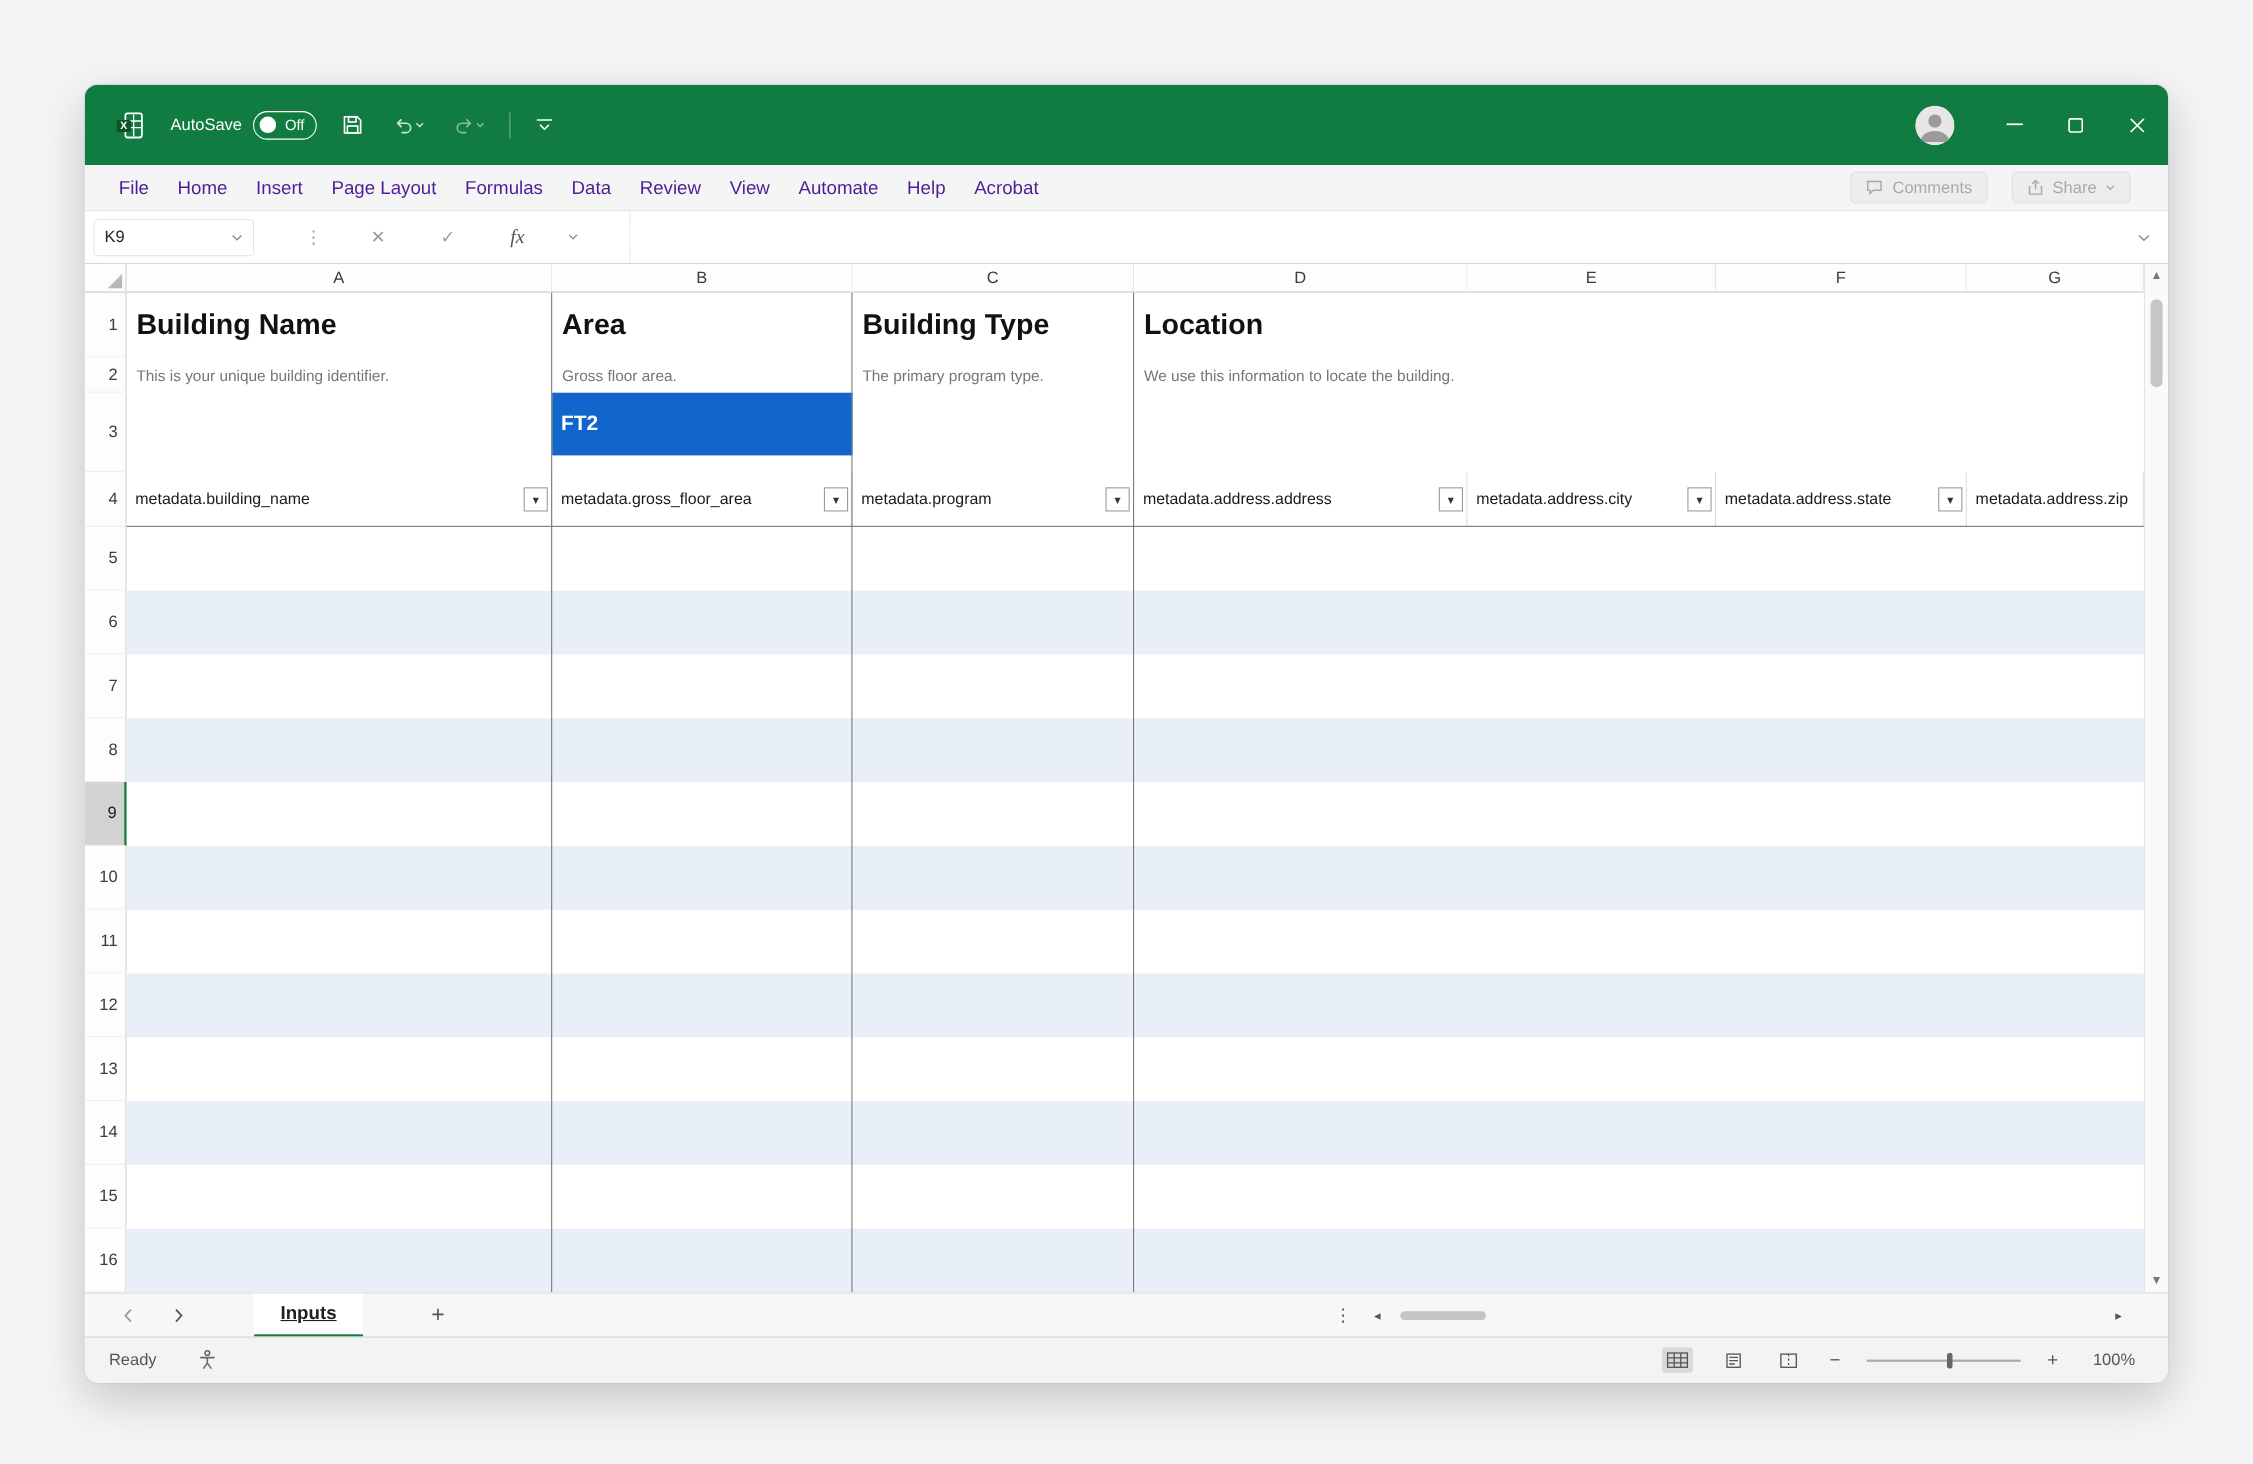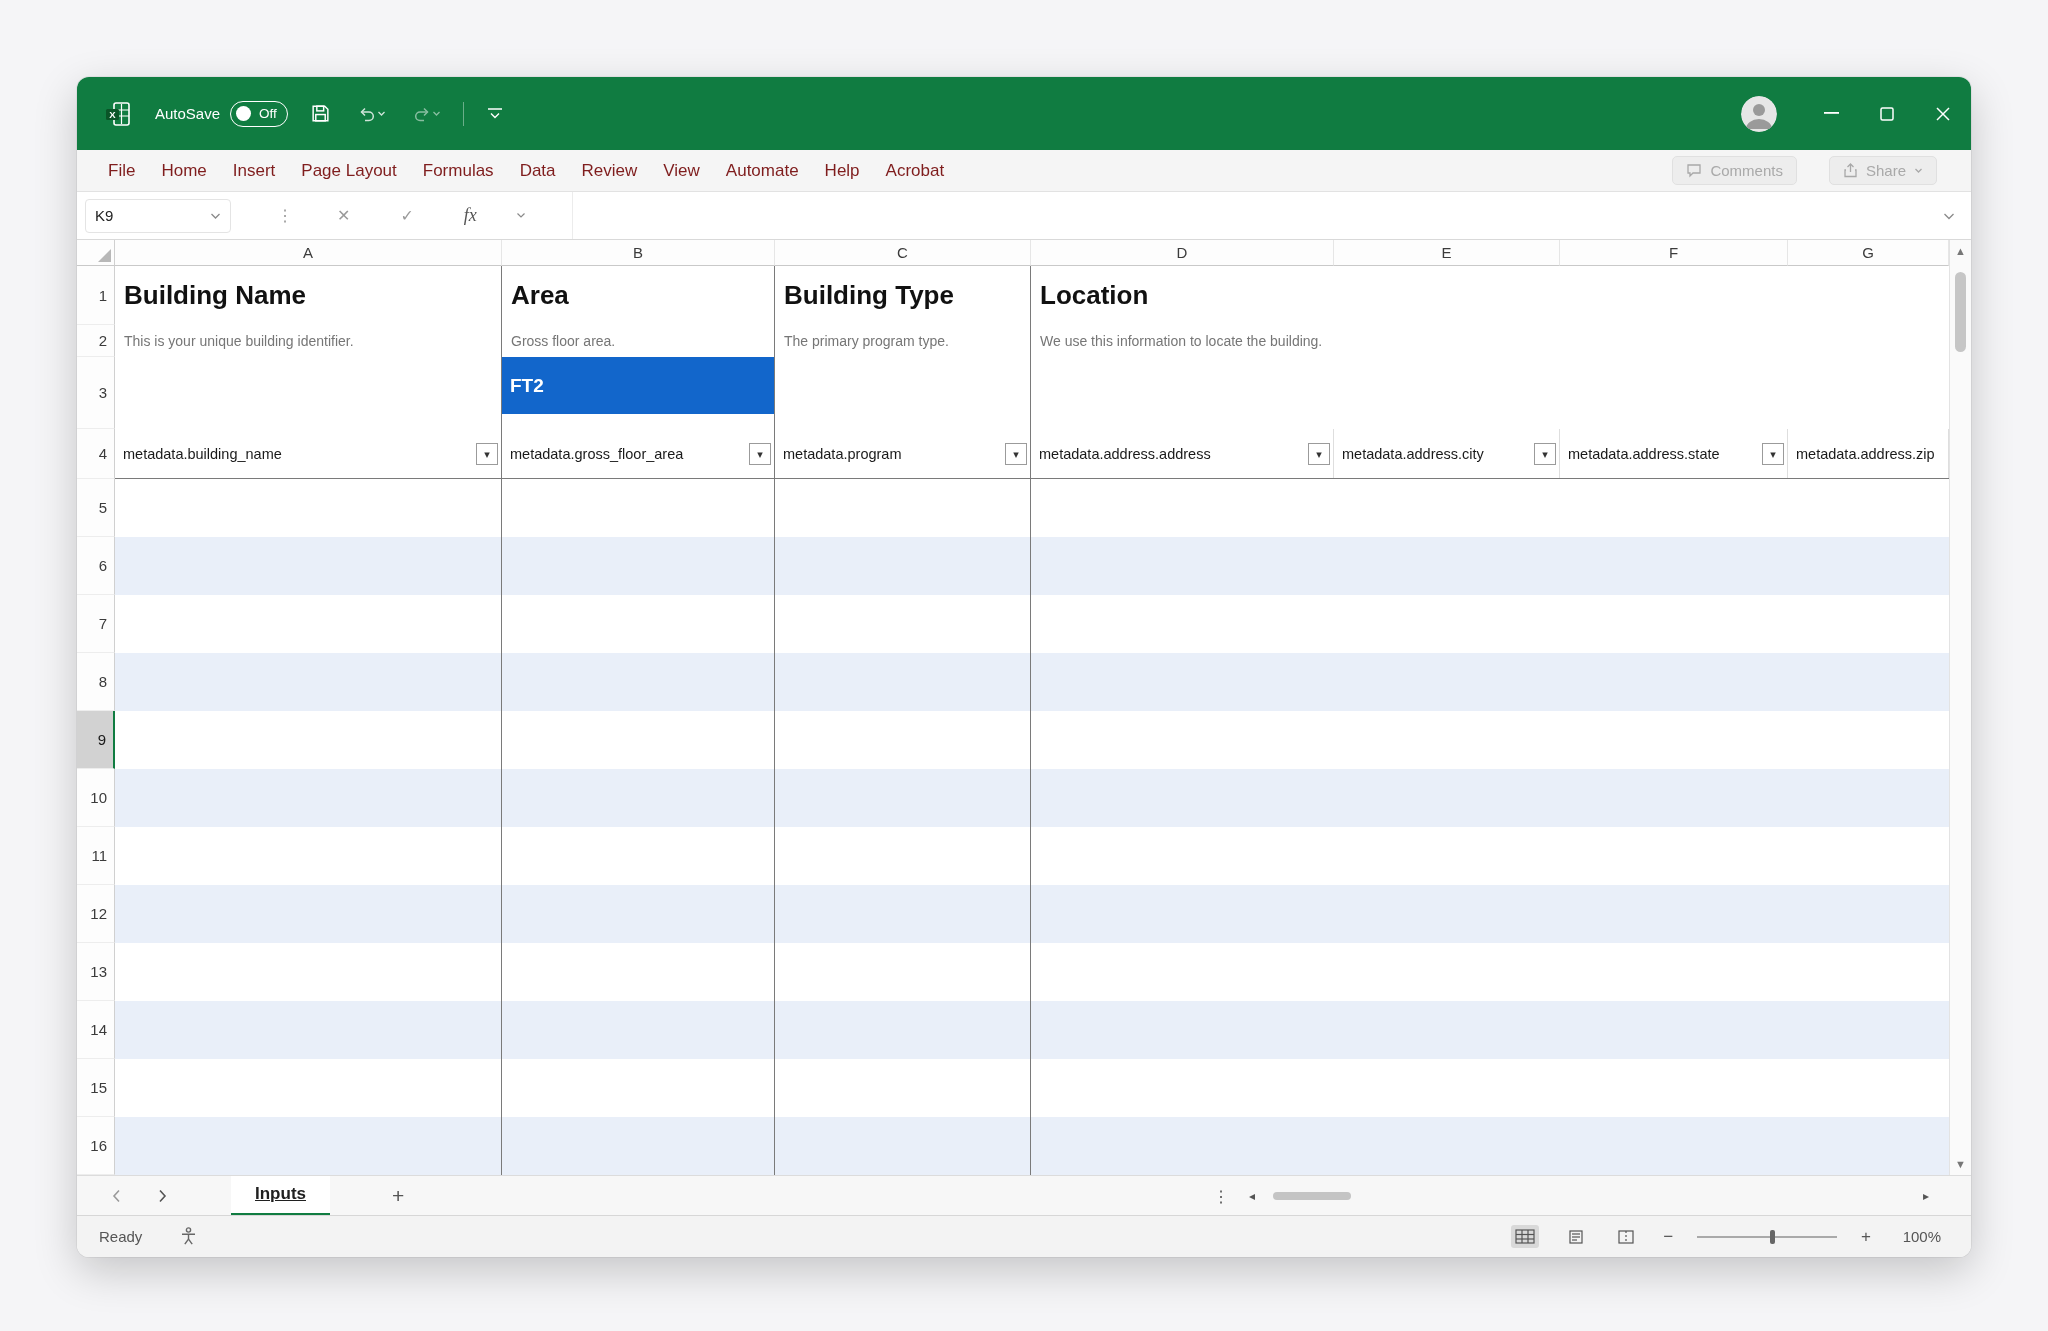--- a/index.html
+++ b/index.html
@@ -29,22 +29,22 @@
   .tb-search input { flex:1; background:transparent; border:none; outline:none; color:#fff;
                      font-size:16px; font-family:"Liberation Sans",sans-serif; }
   .tb-search input::placeholder { color:rgba(255,255,255,.95); }
   .tb-right { position:absolute; right:0; top:0; height:73px; display:flex; align-items:center; }
   .avatar { width:36px; height:36px; border-radius:50%; overflow:hidden; margin-right:26px; cursor:pointer; }
   .winbtn { width:56px; height:73px; display:flex; align-items:center; justify-content:center; cursor:pointer; }
 
   
   .menubar { position:absolute; top:73px; left:0; width:100%; height:42px; background:#f5f5f5;
              border-bottom:1px solid #e2e2e2; display:flex; align-items:center; padding:0 18px; }
-  .menu-item { padding:0 13px; font-size:17px; color:#7f1d1d; cursor:pointer; white-space:nowrap; }
-  .menubar-right { margin-left:auto; display:flex; align-items:center; gap:32px; padding-right:16px; }
+  .menu-item { padding:0 13px; font-size:17px; color:#4c1d95; cursor:pointer; white-space:nowrap; }
+  .menubar-right { margin-left:auto; display:flex; align-items:center; gap:22px; padding-right:16px; }
   .pill { display:flex; align-items:center; gap:8px; border:1px solid #e0e0e0; background:#ededed;
           color:#a9a9a9; border-radius:5px; padding:5px 13px; font-size:15px; }
 
   
   .formulabar { position:absolute; top:115px; left:0; width:100%; height:48px; background:#fff;
                 border-bottom:1px solid #d9d9d9; display:flex; align-items:center;gap:32px; }
   .namebox { width:146px; height:34px; border:1px solid #e4e4e4; border-radius:4px; margin-left:8px;
              display:flex; align-items:center; padding:0 9px; font-size:15px; color:#222; }
   .fb-glyph { color:#9a9a9a; font-size:16px; }
   .fb-fx { font-family:"Liberation Serif", serif; font-style:italic; color:#555; font-size:18px; }

